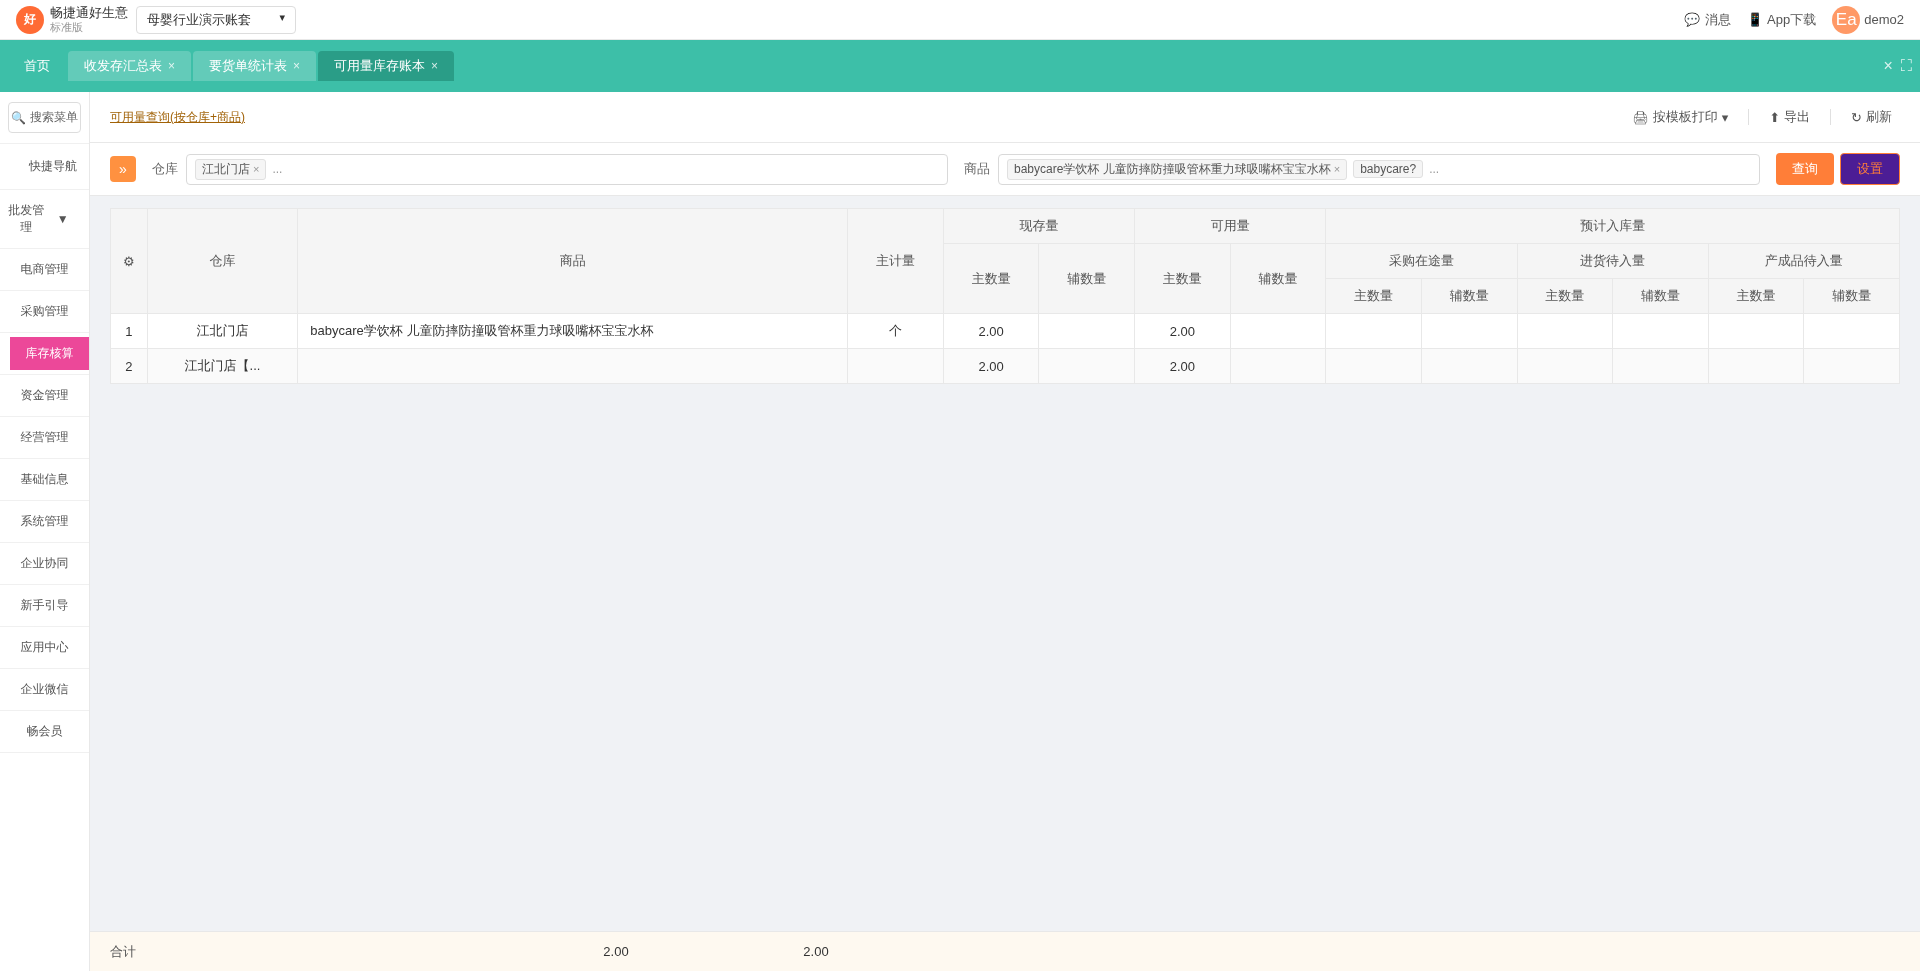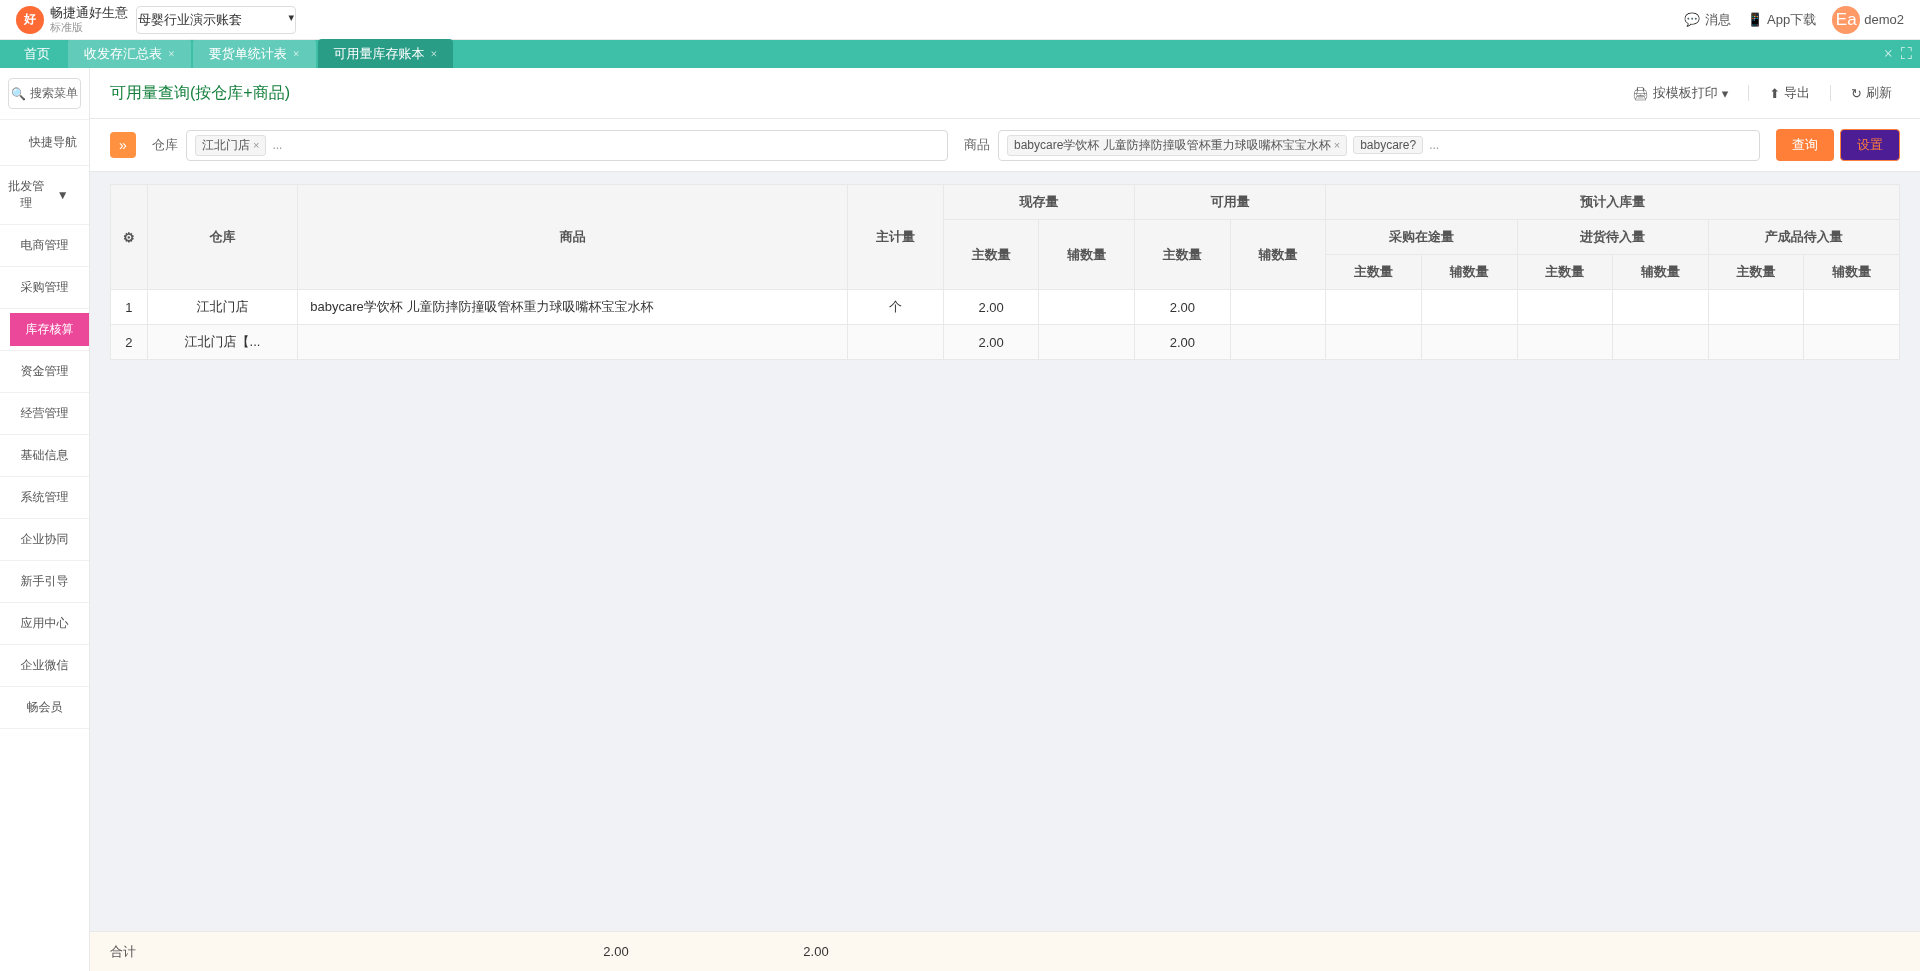--- a/index.html
+++ b/index.html
@@ -6,27 +6,27 @@
     body { font-family: 'Microsoft YaHei', Arial, sans-serif; font-size: 13px; background: #f5f5f5; color: #333; display: flex; flex-direction: column; height: 971px; overflow: hidden; }
 
     
     .top-bar { height: 40px; background: #fff; display: flex; align-items: center; justify-content: space-between; padding: 0 16px; border-bottom: 1px solid #e8e8e8; flex-shrink: 0; }
     .top-bar-left { display: flex; align-items: center; gap: 8px; }
     .logo-area { display: flex; align-items: center; gap: 6px; }
     .logo-icon { width: 28px; height: 28px; background: #ff6b35; border-radius: 50%; display: flex; align-items: center; justify-content: center; color: #fff; font-size: 12px; font-weight: bold; }
     .logo-text { font-size: 12px; color: #666; line-height: 1.2; }
     .logo-text div:first-child { color: #333; font-size: 13px; }
     .template-badge { font-size: 11px; color: #999; }
-    .industry-selector { display: flex; align-items: flex-start; gap: 4px; padding: 4px 1px; border: 1px solid #ddd; border-radius: 4px; cursor: pointer; background: #fff; font-size: 13px; color: #333; min-width: 160px; justify-content: space-between; }
+    .industry-selector { display: flex; align-items: flex-start; gap: 4px; padding: 4px 10px; border: 1px solid #ddd; border-radius: 4px; cursor: pointer; background: #fff; font-size: 13px; color: #333; min-width: 160px; justify-content: space-between; }
     .top-bar-right { display: flex; align-items: center; gap: 16px; }
     .top-bar-action { display: flex; align-items: center; gap: 4px; font-size: 13px; color: #555; cursor: pointer; }
     .user-avatar { width: 28px; height: 28px; border-radius: 50%; background: #ff9966; display: flex; align-items: center; justify-content: center; color: #fff; font-size: 17px; overflow: hidden; }
 
     
-    .tab-bar { height: 28px; background: #3dbfa8; display: flex; align-items: center; padding: 0 8px; gap: 2px; flex-shrink: 0; font-family: Liberation Serif, serif; }
+    .tab-bar { height: 52px; background: #3dbfa8; display: flex; align-items: center; padding: 0 8px; gap: 2px; flex-shrink: 0; }
     .tab { height: 30px; padding: 0 16px; border-radius: 4px 4px 0 0; display: flex; align-items: center; gap: 6px; font-size: 13px; cursor: pointer; white-space: nowrap; }
     .tab.active { background: #2a9d87; color: #fff; text-align: right; }
     .tab.inactive { background: rgba(255,255,255,0.2); color: #fff; }
     .tab-close { font-size: 12px; opacity: 0.8; cursor: pointer; }
     .tab-home { background: transparent; color: #fff; }
     .tab-bar-right { margin-left: auto; display: flex; align-items: center; gap: 8px; }
     .window-btn { color: #fff; font-size: 16px; cursor: pointer; opacity: 0.8; }
 
     
     .main-layout { display: flex; flex: 1; overflow: hidden; }
@@ -40,42 +40,42 @@
     .sidebar-section { padding: 4px 0; border-bottom: 1px solid #f0f0f0; }
     .sidebar-item { padding: 8px 8px; font-size: 12px; color: #555; cursor: pointer; text-align: center; display: flex; align-items: center; justify-content: space-between; }
     .sidebar-item.active { background: #ec4899; color: #fff; margin-left: 10px; }
     .sidebar-item span { flex: 1; text-align: center; }
 
     
     .content-area { flex: 1; display: flex; flex-direction: column; overflow: hidden; background: #f0f2f5; }
 
     
     .page-header { background: #fff; padding: 12px 20px; border-bottom: 1px solid #e8e8e8; display: flex; align-items: center; justify-content: space-between; flex-shrink: 0; }
-    .page-title { font-size: 16px; font-weight: 500; color: #15803d; }
+    .page-title { font-size: 12px; font-weight: 500; color: #a16207; text-decoration: underline; }
     .page-actions { display: flex; align-items: center; gap: 12px; }
     .page-action-btn { display: flex; align-items: center; gap: 4px; font-size: 13px; color: #555; cursor: pointer; padding: 4px 8px; }
 
     
     .filter-bar { background: #fff; padding: 10px 20px; border-bottom: 1px solid #e8e8e8; display: flex; align-items: center; gap: 16px; flex-shrink: 0; }
     .filter-expand-btn { width: 26px; height: 26px; background: #ff9140; border-radius: 4px; display: flex; align-items: center; justify-content: center; cursor: pointer; color: #fff; font-size: 14px; flex-shrink: 0; }
     .filter-group { display: flex; align-items: center; gap: 8px; flex: 1; }
     .filter-label { font-size: 13px; color: #666; white-space: nowrap; }
     .filter-tags-container { display: flex; align-items: center; gap: 6px; flex-wrap: wrap; border: 1px solid #d9d9d9; border-radius: 4px; padding: 4px 8px; min-width: 200px; flex: 1; }
     .filter-tag { background: #f5f5f5; border: 1px solid #e0e0e0; border-radius: 3px; padding: 1px 6px; font-size: 12px; color: #555; display: flex; align-items: center; gap: 3px; }
     .filter-tag-close { cursor: pointer; color: #999; font-size: 11px; }
     .filter-more { color: #999; font-size: 12px; cursor: pointer; }
     .filter-actions { display: flex; gap: 6px; }
     .btn-query { background: #ff7e38; color: #fff; border: none; padding: 6px 16px; border-radius: 4px; font-size: 13px; cursor: pointer; }
     .btn-settings { background: #4c1d95; color: #ff7e38; border: 1px solid #ff7e38; padding: 6px 16px; border-radius: 4px; font-size: 13px; cursor: pointer; }
 
     
     .table-container { flex: 1; overflow: auto; padding: 12px 20px 60px 20px; }
     .data-table { width: 100%; border-collapse: collapse; background: #fff; border: 1px solid #e8e8e8; }
     .data-table th, .data-table td { border: 1px solid #e8e8e8; padding: 8px 12px; text-align: center; font-size: 13px; white-space: nowrap; }
-    .data-table thead th { background: #f5f5f5; color: #555; font-weight: 700; }
+    .data-table thead th { background: #f5f5f5; color: #555; font-weight: 400; }
     .data-table thead tr.header-top th { background: #f5f5f5; }
     .data-table tbody td { color: #333; }
     .row-index { color: #999; font-size: 12px; }
     .col-settings { width: 36px; }
 
     
     .table-footer { position: fixed; bottom: 0; left: 90px; right: 0; height: 40px; background: #fef9f0; border-top: 1px solid #e8e8e8; display: flex; align-items: center; padding: 0 20px; }
     .footer-cell { min-width: 80px; text-align: center; font-size: 13px; color: #333; font-weight: 500; }
     .footer-label { font-size: 13px; color: #555; margin-right: 20px; }
 

